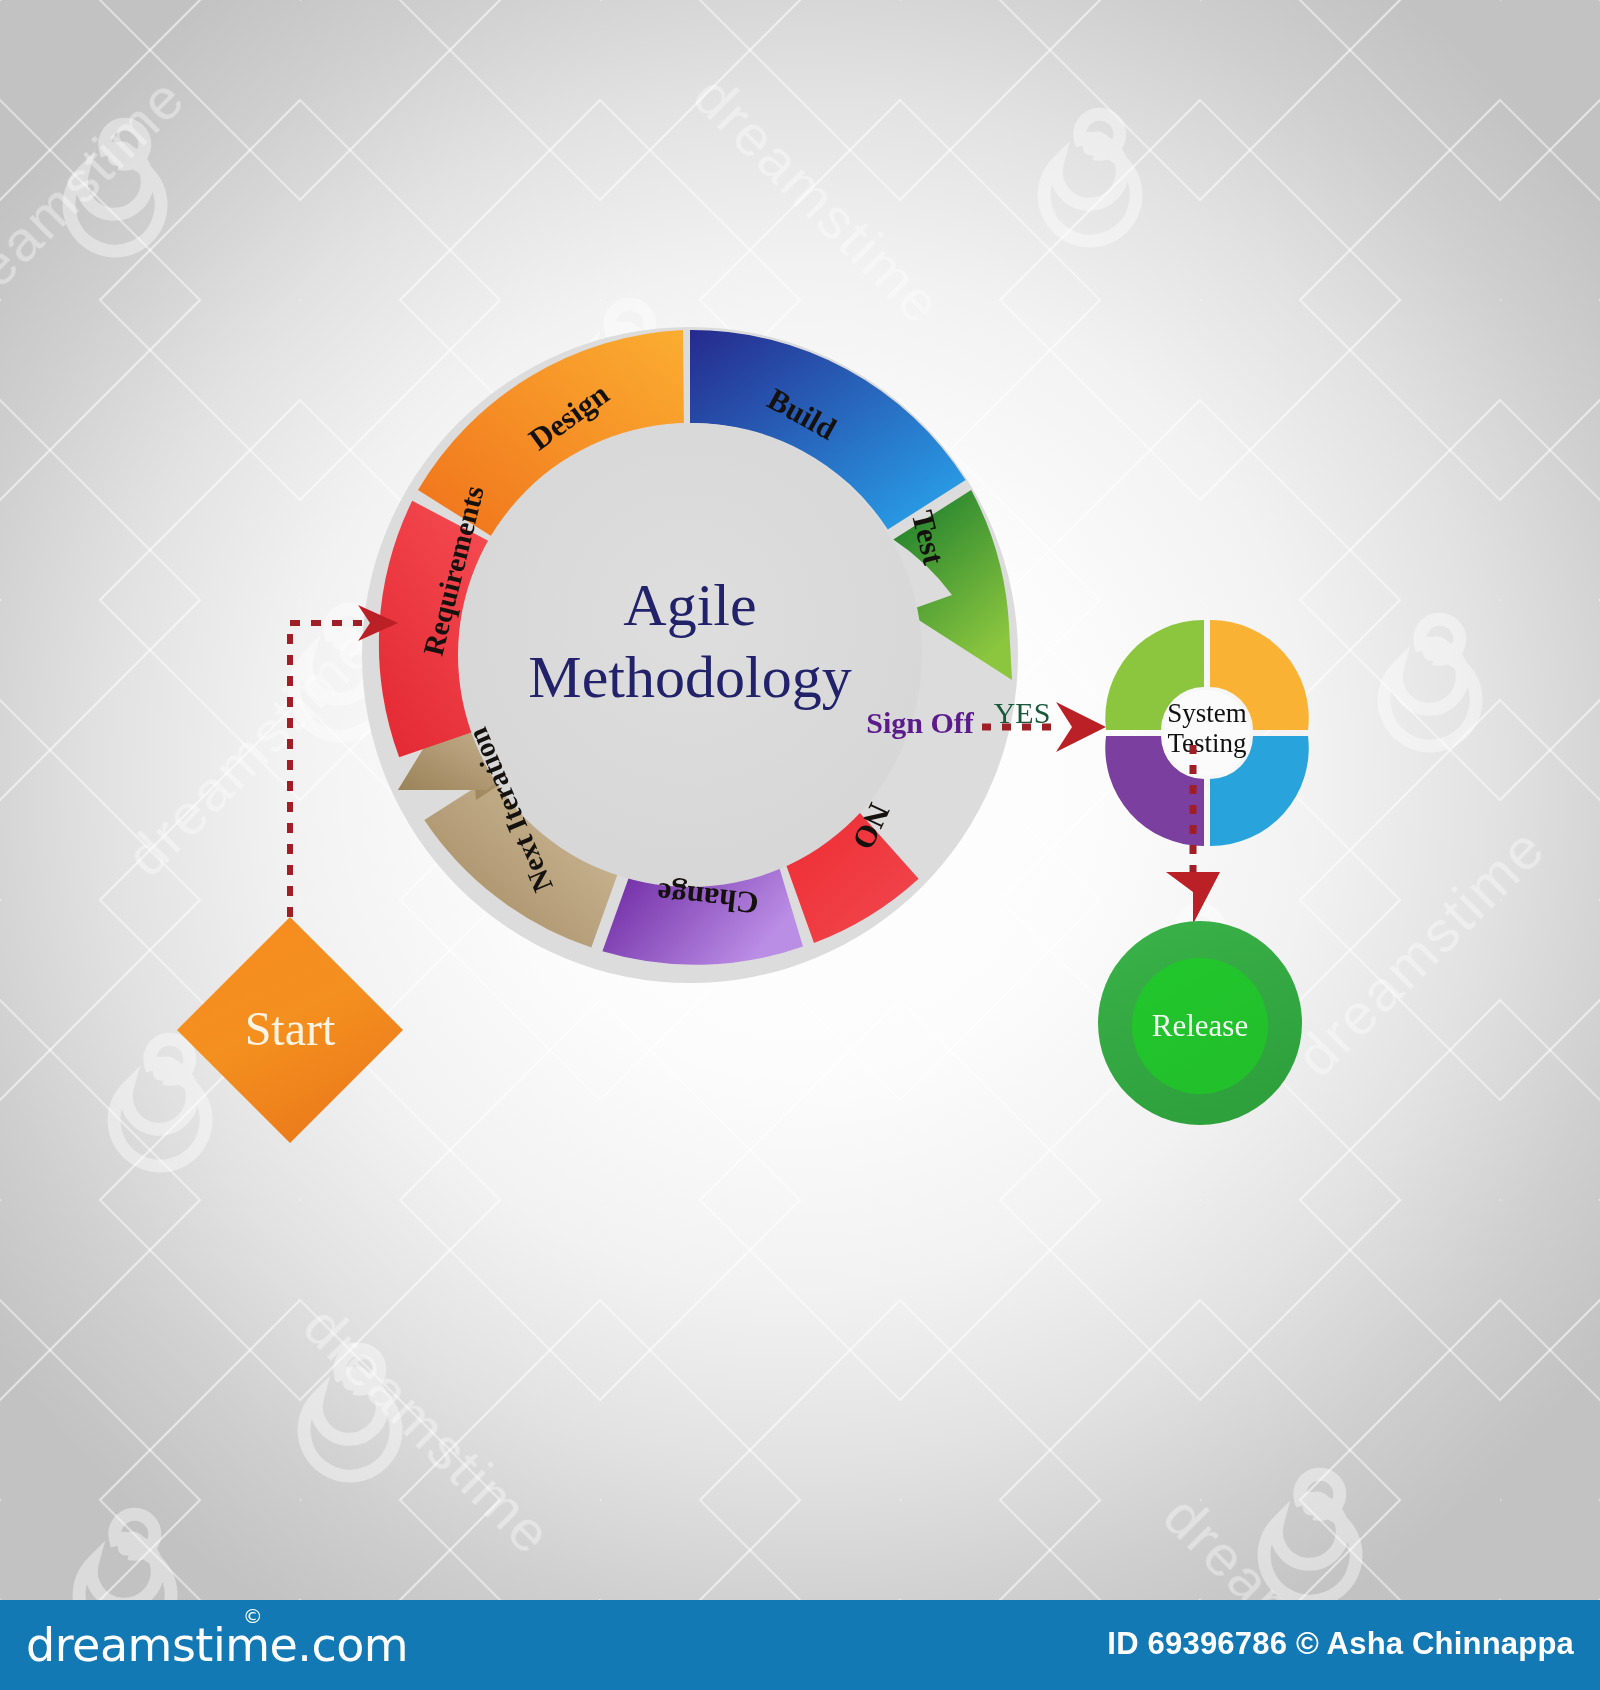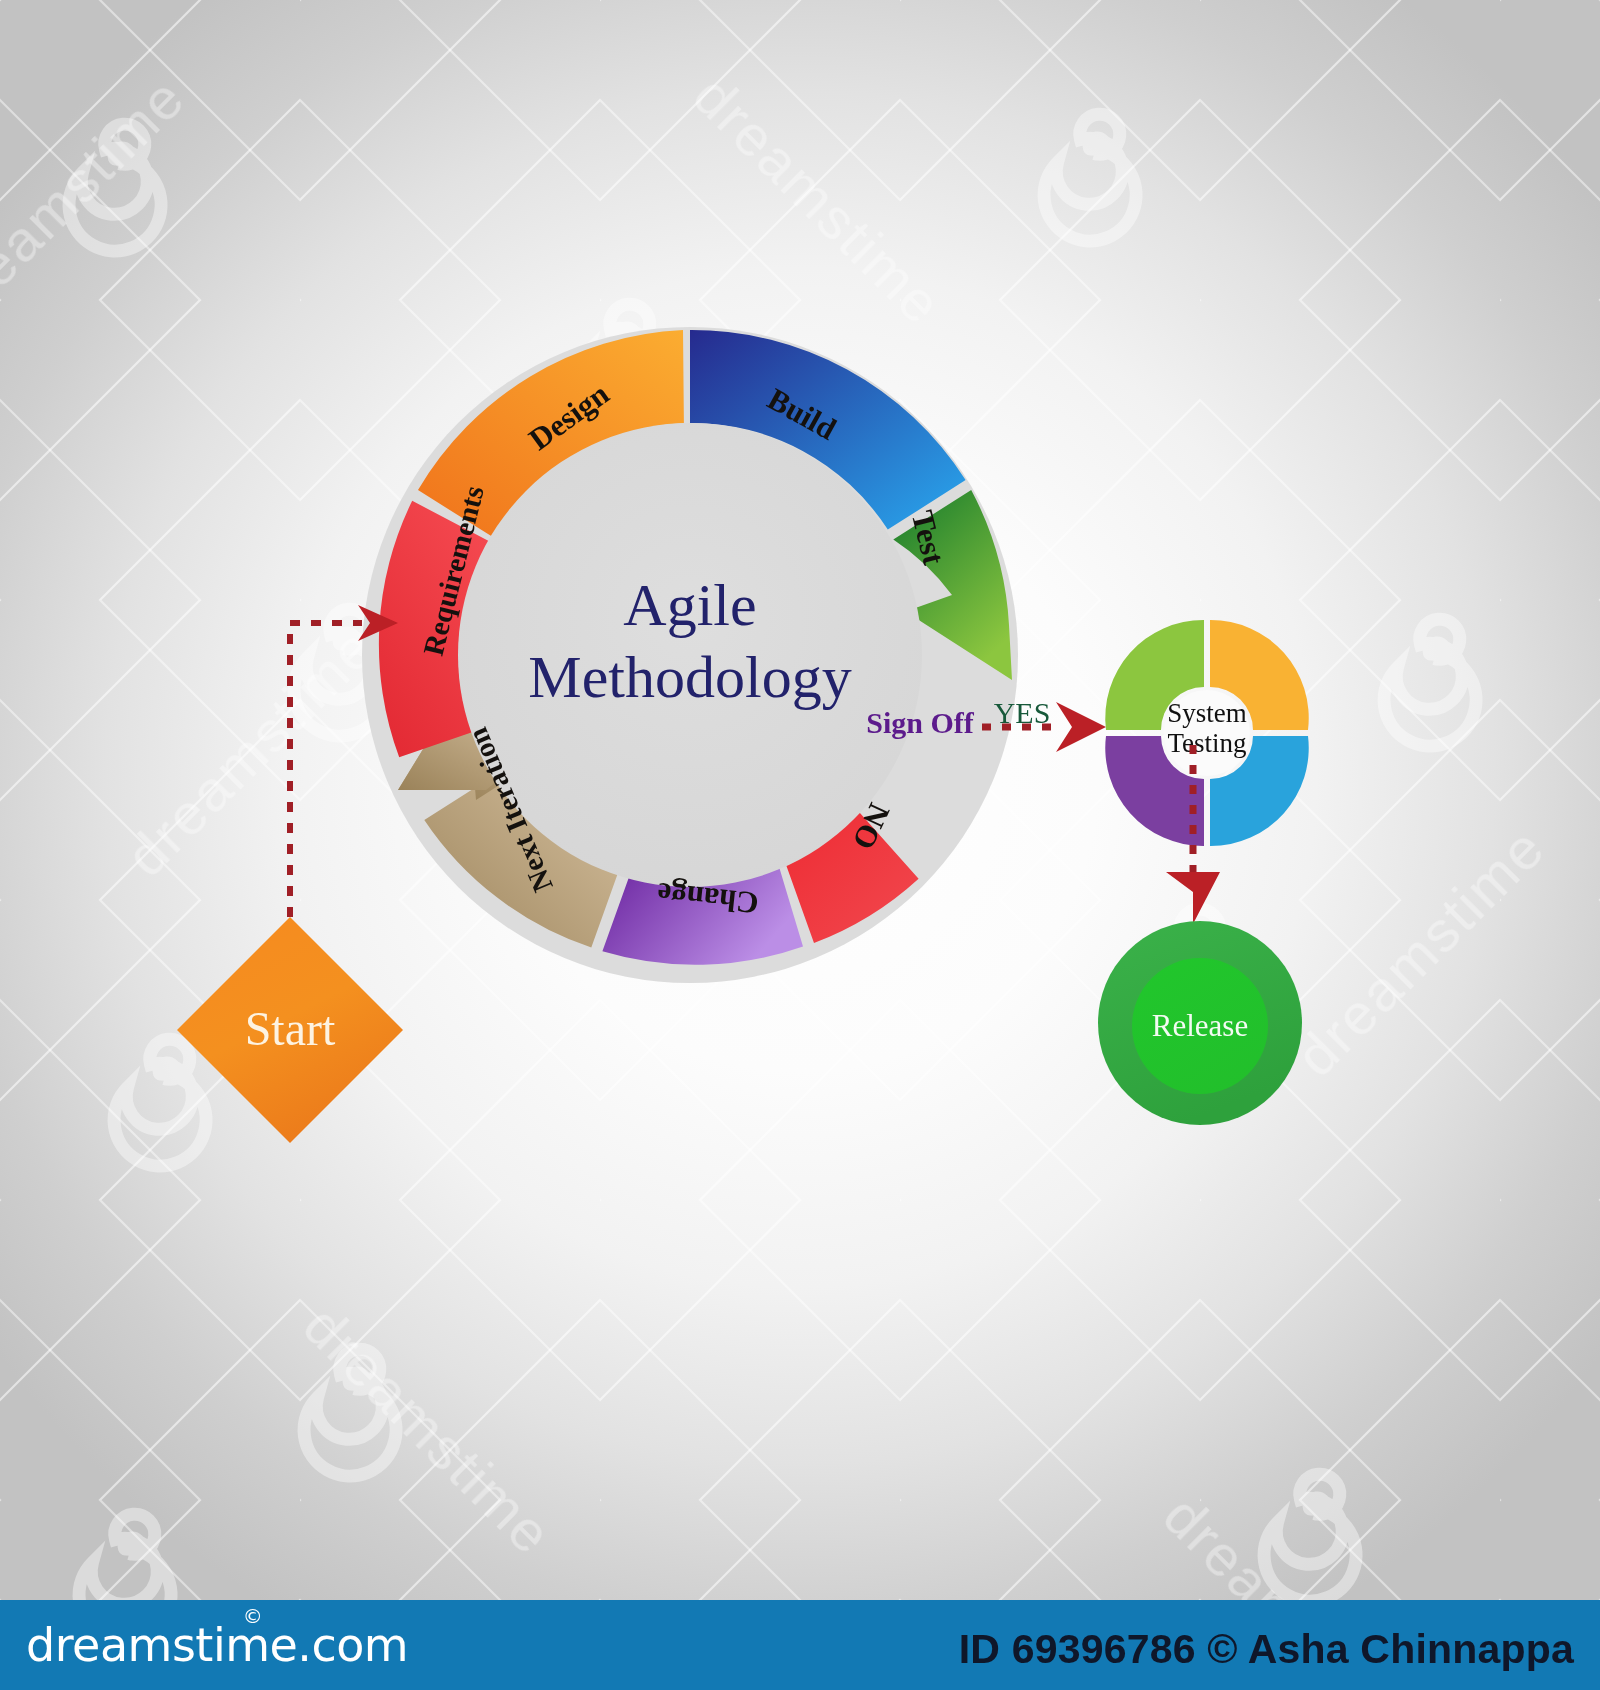--- a/index.html
+++ b/index.html
@@ -27,21 +27,21 @@
     font-family:"DejaVu Sans", sans-serif;
     font-size:46px;color:#ffffff;letter-spacing:-0.5px;
     font-weight:400;
   }
   .ds-logo .at{
     position:absolute;right:146px;top:-14px;font-size:20px;
   }
   .credit{
     position:absolute;right:26px;top:26px;
     font-family:"Liberation Sans", sans-serif;
-    font-size:41px;color:#0f172a;font-weight:700;letter-spacing:0.2px;
+    font-size:31px;color:#ffffff;font-weight:700;letter-spacing:0.2px;
     white-space:nowrap;
   }
   text{ user-select:none; }
   .seg-label{
     font-family:"Liberation Serif", serif;
     font-weight:700;
     fill:#14110e;
   }
   .center-title{
     font-family:"Liberation Serif", serif;

